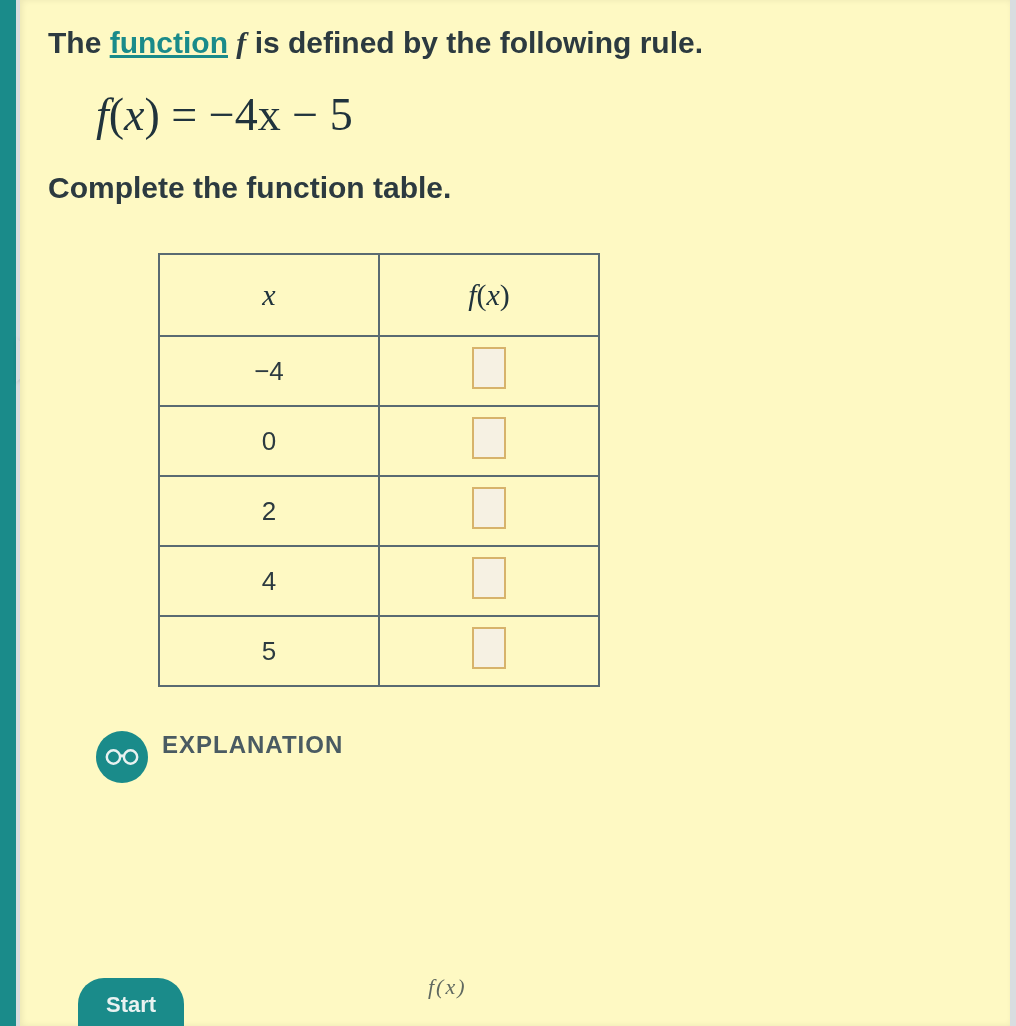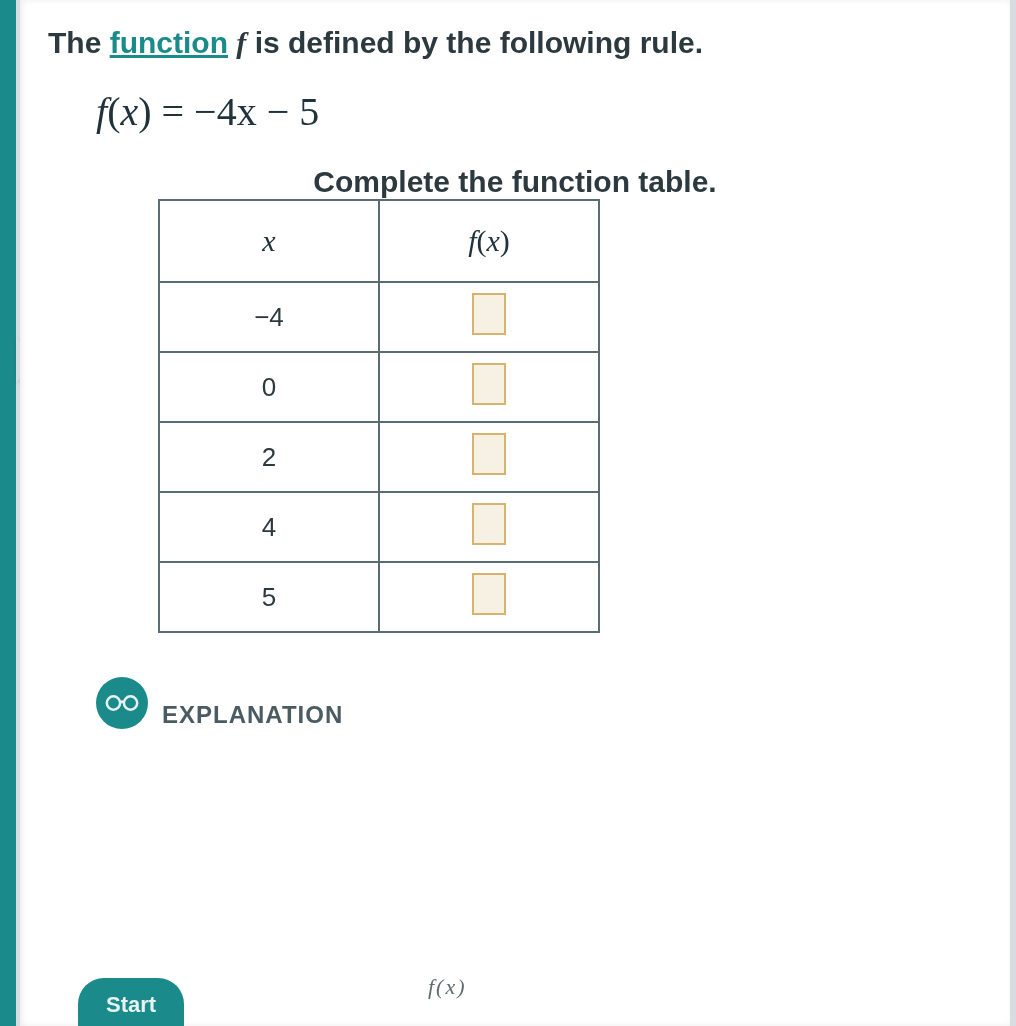--- a/index.html
+++ b/index.html
@@ -25,51 +25,51 @@
     top: 338px;
     width: 0; height: 0;
     border-top: 22px solid transparent;
     border-bottom: 22px solid transparent;
     border-left: 28px solid #d8dde0;
     filter: drop-shadow(1px 1px 2px rgba(0,0,0,0.15));
   }
   .page {
     position: absolute;
     left: 20px; right: 6px; top: 0; bottom: 0;
-    background: #ffffff;
+    background: #fef9c3;
     box-shadow: inset 2px 0 6px rgba(0,0,0,0.08);
     padding: 20px 28px 4px 28px;
     overflow: hidden;
   }
   .intro-line {
     font-size: 30px;
     font-weight: 600;
     color: #2c3a40;
     margin-top: 6px;
     margin-bottom: 28px;
   }
   .intro-line a.term-link {
     color: #1a8b8a;
     text-decoration: underline;
     cursor: pointer;
   }
   .equation {
     font-family: 'Times New Roman', Times, serif;
     font-style: italic;
-    font-size: 40px;
+    font-size: 46px;
     color: #20333c;
     margin-left: 48px;
     margin-bottom: 30px;
   }
   .equation .up { font-style: normal; }
   .instruction {
     font-size: 30px;
     font-weight: 600;
     color: #2c3a40;
-    text-align: center;
+    margin-bottom: 48px;
   }
   .func-table {
     border-collapse: collapse;
     margin-left: 110px;
     margin-bottom: 44px;
   }
   .func-table th, .func-table td {
     border: 2px solid #5a6b72;
     text-align: center;
     vertical-align: middle;
@@ -94,21 +94,21 @@
   .answer-box {
     display: inline-block;
     width: 34px;
     height: 42px;
     border: 2px solid #d7b36b;
     background: #f6f1e3;
     cursor: text;
   }
   .explanation-row {
     display: flex;
-    align-items: flex-end;
+    align-items: flex-start;
     gap: 14px;
     margin-left: 48px;
     margin-bottom: 28px;
   }
   .exp-icon {
     width: 52px; height: 52px;
     border-radius: 50%;
     background: #1a8b8a;
     display: flex;
     align-items: center;

